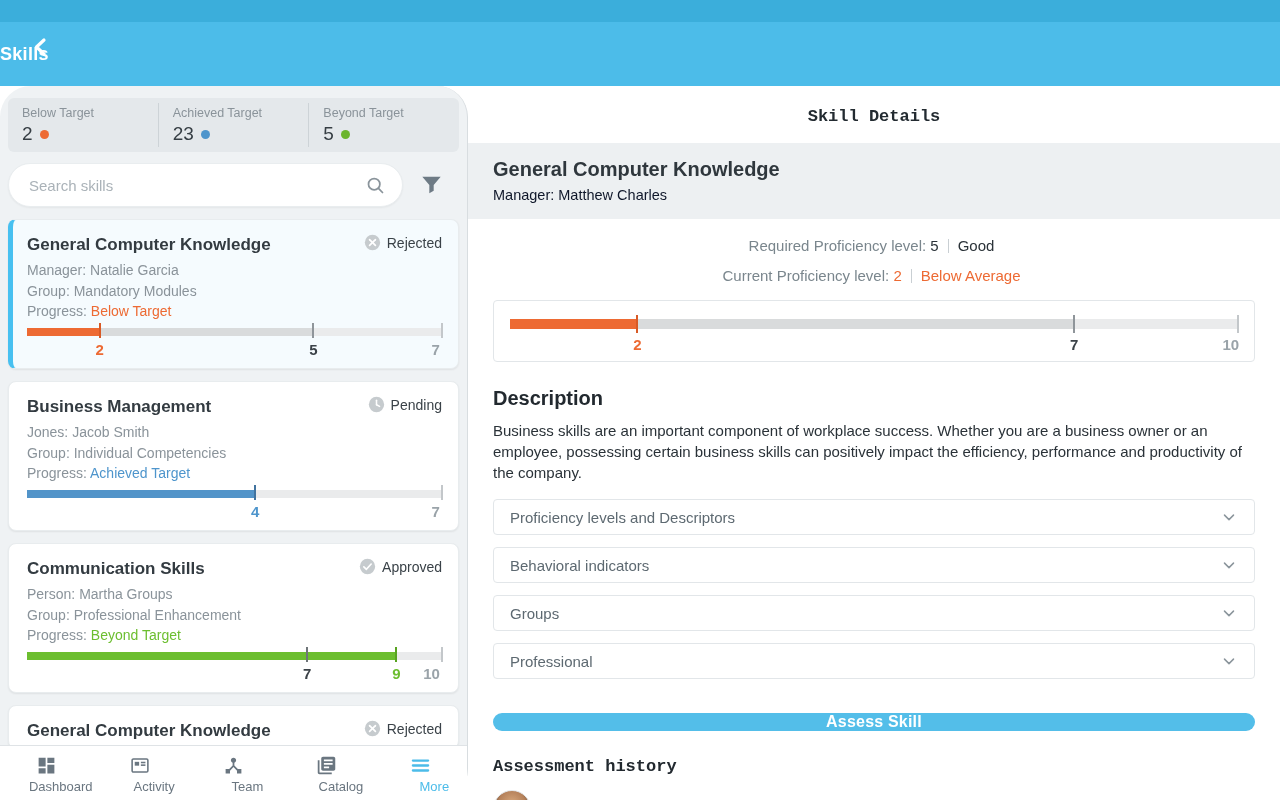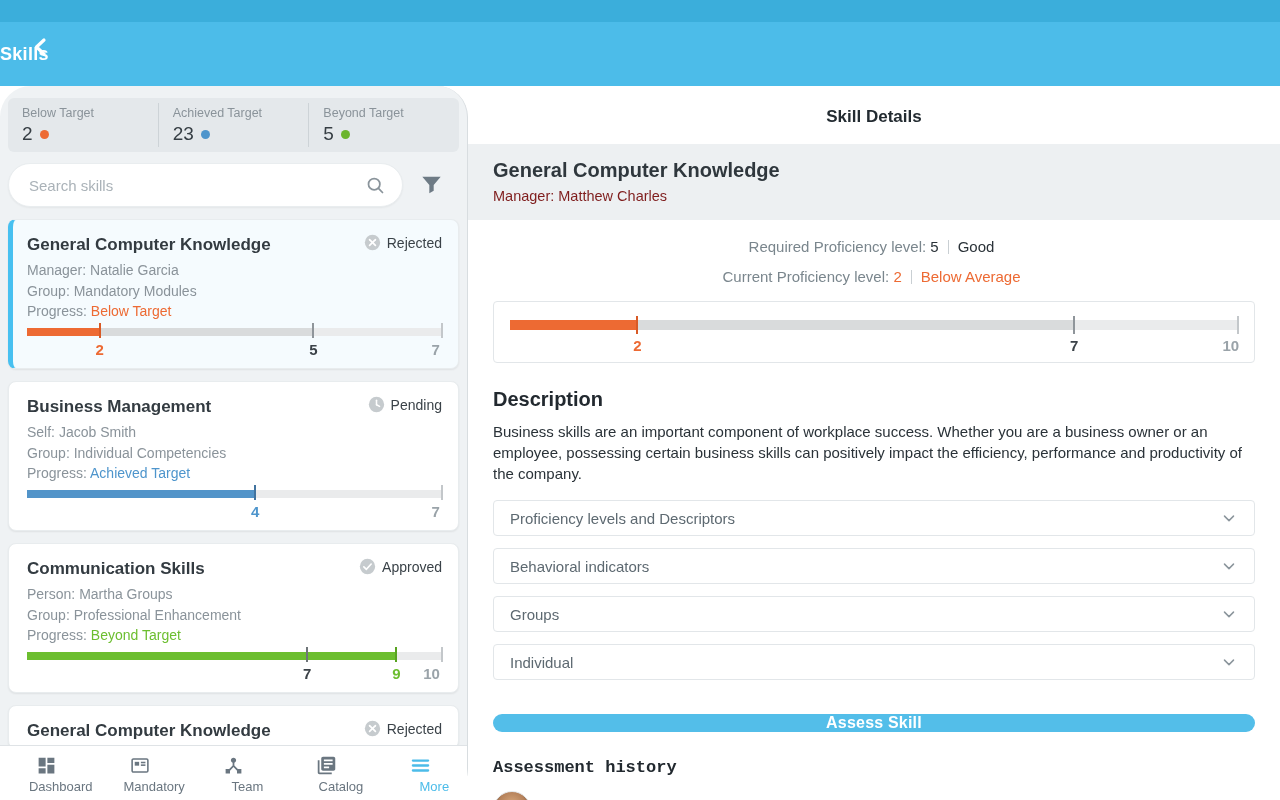--- a/index.html
+++ b/index.html
@@ -52,24 +52,24 @@
   .bar-label { position:absolute; top:3px; transform:translateX(-50%); font-size:15px; font-weight:700; }
 
   
   .nav { height:55px; flex:0 0 auto; background:#fff; border-top:1px solid #DFE3E6; display:flex; }
   .nav-item { flex:1; display:flex; flex-direction:column; align-items:center; justify-content:center; color:#6A7680; cursor:pointer; padding-top:2px; }
   .nav-item.active { color:#4CBCE9; }
   .nav-label { font-size:13px; margin-top:3px;margin-left:28px; }
 
   
   .right { flex:1; background:#fff; display:flex; flex-direction:column; min-height:0; overflow:hidden; }
-  .details-heading { text-align:center; padding:21px 0 17px; font-size:17px; font-weight:700; color:#232B31; }
+  .details-heading { text-align:center; padding:21px 0 17px; font-size:17px; font-weight:700; color:#232B31;font-family:Liberation Mono, monospace; }
   .title-band { background:#EDF0F2; padding:14px 30px 14px 25px; }
   .detail-title { font-size:20px; font-weight:700; color:#2F373D; line-height:24px; }
-  .detail-subtitle { font-size:14.5px; color:#7f1d1d; margin-top:4px; line-height:20px; }
+  .detail-subtitle { font-size:14.5px; color:#0f172a; margin-top:4px; line-height:20px; }
 
   .prof { padding:16px 30px 0 25px; font-size:15px;text-align:center; }
   .prof-line { line-height:21px; }
   .prof-line + .prof-line { margin-top:9px; }
   .prof-label { color:#7A868D; }
   .prof-sep { display:inline-block; width:1px; height:14px; background:#C9CFD3; margin:0 9px -2px; }
   .dark-val { color:#2A3238; }
   .orange-val { color:#ED6A33; }
 
   .slider-box { margin:14px 25px 0; border:1px solid #E2E6E9; border-radius:4px; padding:11px 16px 6px; }
@@ -187,21 +187,21 @@
             <div class="card-title">Business Management</div>
             <div class="card-status">
               <svg width="17" height="17" viewBox="0 0 20 20">
                   <circle cx="10" cy="10" r="9" fill="#C6CBCE"></circle>
                   <line x1="10" y1="5" x2="10" y2="10.3" stroke="#fff" stroke-width="1.8" stroke-linecap="round"></line>
                   <line x1="10" y1="10.3" x2="13.6" y2="12.2" stroke="#fff" stroke-width="1.8" stroke-linecap="round"></line>
                 </svg>
               <span>Pending</span>
             </div>
           </div>
-          <div class="card-meta">Self: Jacob Smith</div>
+          <div class="card-meta">Jones: Jacob Smith</div>
           <div class="card-meta">Group: Individual Competencies</div>
           <div class="progress-line">
             <span>Progress: </span><span style="color: rgb(78, 149, 204);">Achieved Target</span>
           </div>
           <div class="bar">
             <div class="bar-dark" style="width: 55%;"></div>
             <div class="bar-fill" style="width: 55%; background: rgb(82, 148, 201);"></div>
             <div class="bar-tick" style="left: 55%; background: rgb(65, 115, 159);"></div>
             <div class="bar-tick" style="left: 100%; background: rgb(195, 199, 202);"></div>
           </div>
@@ -264,21 +264,21 @@
             </svg>
           <span class="nav-label">Dashboard</span>
         </div>
         <div class="nav-item">
           <svg width="22" height="21" viewBox="0 0 24 24">
               <rect x="3" y="4.5" width="18" height="15" rx="1.5" fill="none" stroke="currentColor" stroke-width="1.8"></rect>
               <rect x="6" y="7.8" width="5" height="4.4" fill="currentColor"></rect>
               <line x1="13" y1="8.6" x2="18.2" y2="8.6" stroke="currentColor" stroke-width="1.8"></line>
               <line x1="13" y1="11.6" x2="18.2" y2="11.6" stroke="currentColor" stroke-width="1.8"></line>
             </svg>
-          <span class="nav-label">Mandatory</span>
+          <span class="nav-label">Activity</span>
         </div>
         <div class="nav-item">
           <svg width="21" height="21" viewBox="0 0 24 24">
               <path fill="currentColor" d="M17 16l-4-4V8.82C14.16 8.4 15 7.3 15 6c0-1.66-1.34-3-3-3S9 4.34 9 6c0 1.3.84 2.4 2 2.82V12l-4 4H3v5h5v-3.05l4-4.2 4 4.2V21h5v-5h-4z"></path>
             </svg>
           <span class="nav-label">Team</span>
         </div>
         <div class="nav-item">
           <svg width="21" height="21" viewBox="0 0 24 24">
               <path fill="currentColor" d="M4 6H2v14c0 1.1.9 2 2 2h14v-2H4V6zm16-4H8c-1.1 0-2 .9-2 2v12c0 1.1.9 2 2 2h12c1.1 0 2-.9 2-2V4c0-1.1-.9-2-2-2zm-1 9H9V9h10v2zm-4 4H9v-2h6v2zm4-8H9V5h10v2z"></path>
@@ -344,21 +344,21 @@
               <polyline points="6,9.5 12,15.5 18,9.5" fill="none" stroke="#8B959C" stroke-width="2" stroke-linecap="round" stroke-linejoin="round"></polyline>
             </svg>
         </div>
         <div class="accordion">
           <span class="accordion-label">Groups</span>
           <svg width="18" height="18" viewBox="0 0 24 24">
               <polyline points="6,9.5 12,15.5 18,9.5" fill="none" stroke="#8B959C" stroke-width="2" stroke-linecap="round" stroke-linejoin="round"></polyline>
             </svg>
         </div>
         <div class="accordion">
-          <span class="accordion-label">Individual</span>
+          <span class="accordion-label">Professional</span>
           <svg width="18" height="18" viewBox="0 0 24 24">
               <polyline points="6,9.5 12,15.5 18,9.5" fill="none" stroke="#8B959C" stroke-width="2" stroke-linecap="round" stroke-linejoin="round"></polyline>
             </svg>
         </div>
       </div>
 
       <div class="assess-btn">Assess Skill</div>
 
       <div class="history">
         <div class="history-heading">Assessment history</div>

